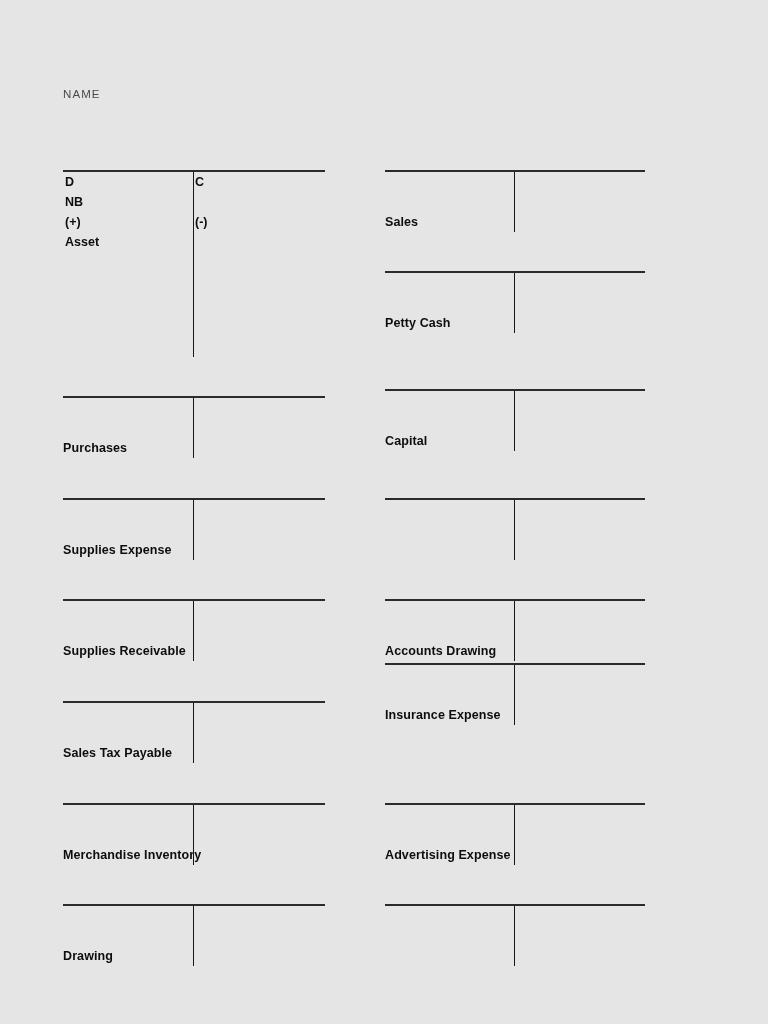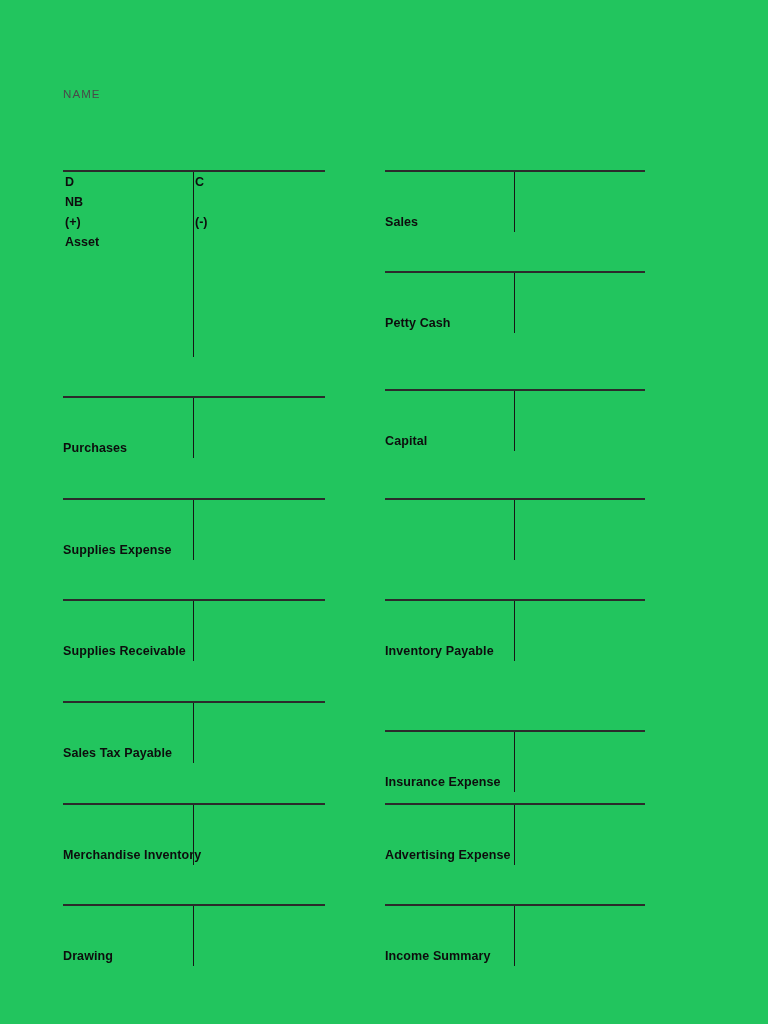--- a/index.html
+++ b/index.html
@@ -14,21 +14,21 @@
     position: relative;
     overflow: hidden;
     font-family: "Liberation Sans", "DejaVu Sans", sans-serif;
     color: #000000;
     -webkit-font-smoothing: antialiased;
   }
 
   .page {
     position: absolute;
     inset: 0;
-    background: #22c55e;
+    background: #e5e5e5;
   }
 
   
   .name-label {
     position: absolute;
     left: 63px;
     top: 88px;
     font-size: 11.5px;
     font-weight: 400;
     letter-spacing: 1.1px;
@@ -165,34 +165,33 @@
       <div class="t-account" style="top: 373px; height: 62px; margin-top: 16px;">
         <div class="t-title">Capital</div>
         <div class="t-rule"></div>
         <div class="t-stem" style="height: 60px; left: calc(50% - 0.8px);"></div>
       </div>
       <div class="t-account" style="top: 498px; height: 62px;">
         <div class="t-rule"></div>
         <div class="t-stem" style="height: 60px; left: calc(50% - 0.8px);"></div>
       </div>
       <div class="t-account" style="top: 599px; height: 62px;">
-        <div class="t-title">Inventory Payable</div>
+        <div class="t-title">Accounts Drawing</div>
         <div class="t-rule"></div>
         <div class="t-stem" style="height: 60px; left: calc(50% - 0.8px);"></div>
       </div>
-      <div class="t-account" style="top: 730px; height: 62px;">
+      <div class="t-account" style="top: 663px; height: 62px;">
         <div class="t-title">Insurance Expense</div>
         <div class="t-rule"></div>
         <div class="t-stem" style="height: 60px; left: calc(50% - 0.8px);"></div>
       </div>
       <div class="t-account" style="top: 803px; height: 62px;">
         <div class="t-title">Advertising Expense</div>
         <div class="t-rule"></div>
         <div class="t-stem" style="height: 60px; left: calc(50% - 0.8px);"></div>
       </div>
       <div class="t-account" style="top: 904px; height: 62px;">
-        <div class="t-title">Income Summary</div>
         <div class="t-rule"></div>
         <div class="t-stem" style="height: 60px; left: calc(50% - 0.8px);"></div>
       </div>
     </div>
 
 </div>
 
 </body></html>

